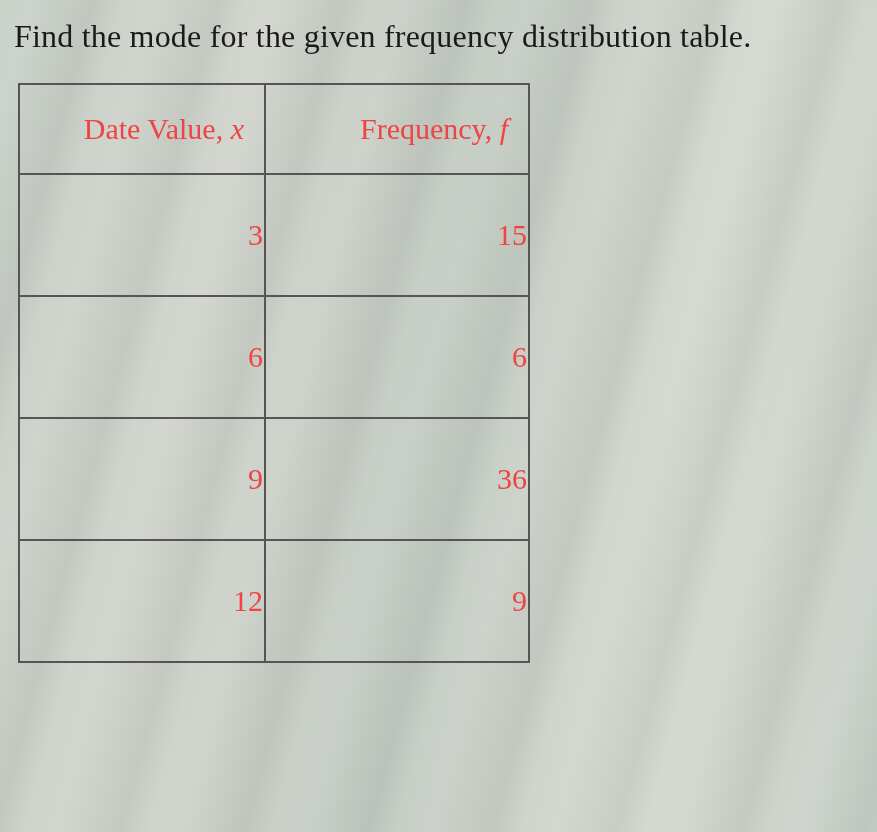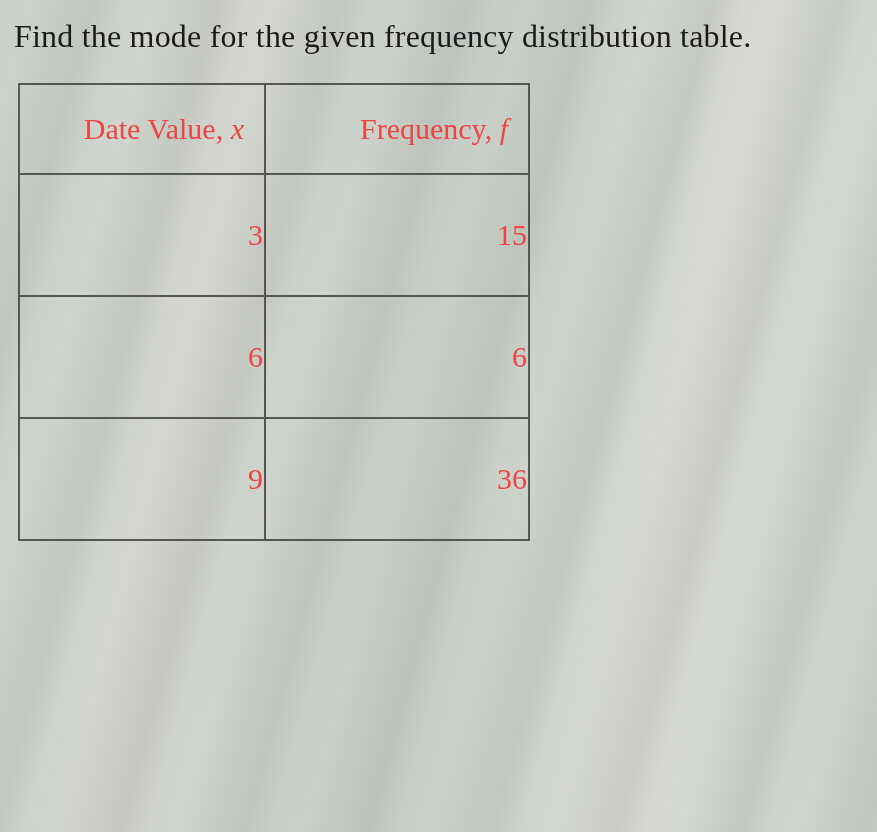--- a/index.html
+++ b/index.html
@@ -86,15 +86,19 @@
         <td>15</td>
       </tr>
       <tr>
         <td>6</td>
         <td>6</td>
       </tr>
       <tr>
         <td>9</td>
         <td>36</td>
       </tr>
+      <tr>
+        <td>12</td>
+        <td>9</td>
+      </tr>
     </tbody>
   </table>
 </div>
 
 </body></html>

